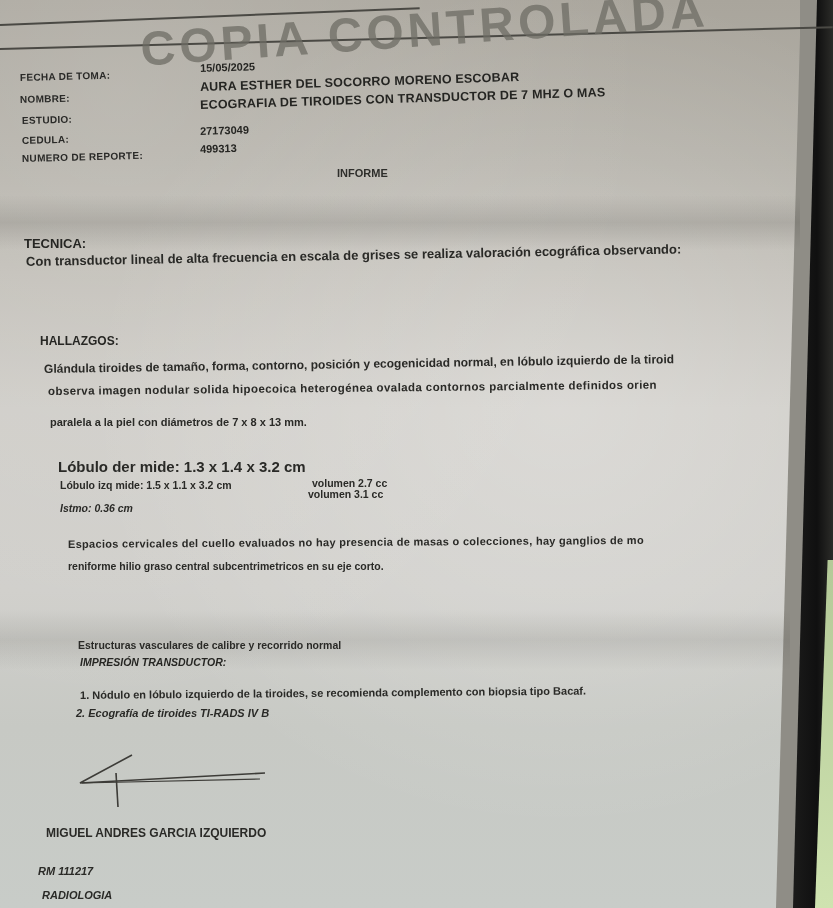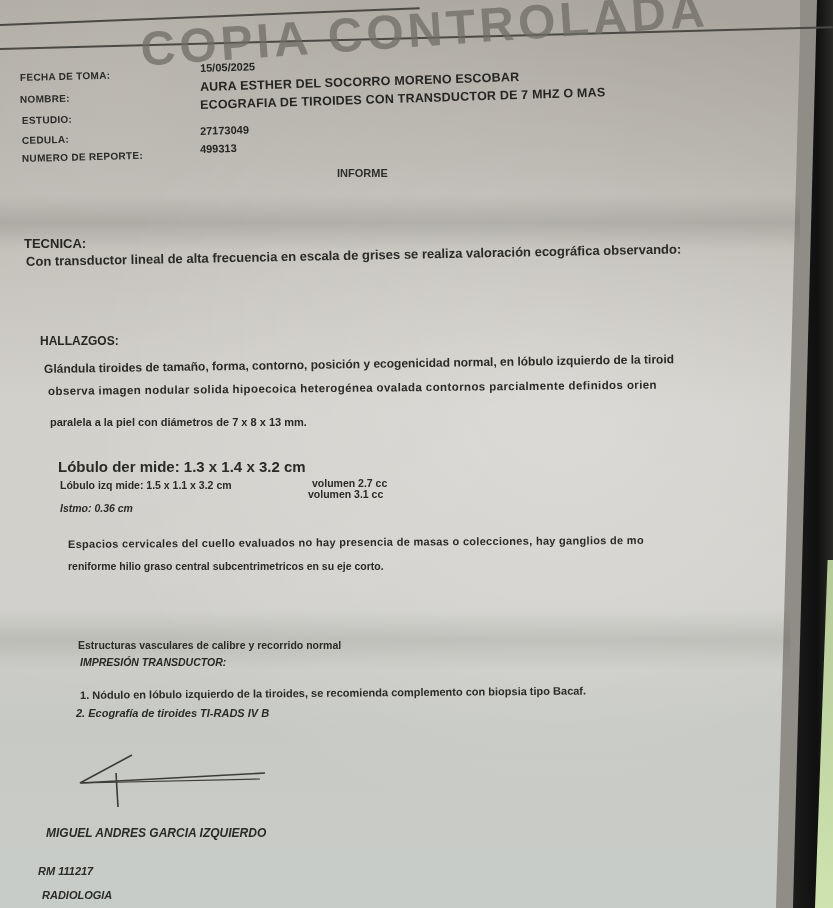--- a/index.html
+++ b/index.html
@@ -127,15 +127,15 @@
 <div class="section" style="left:80px;top:656px;font-size:10.5px;font-style:italic;">IMPRESIÓN TRANSDUCTOR:</div>
 <div class="p" style="left:80px;top:689px;font-size:11px;transform:rotate(-0.5deg);">1. Nódulo en lóbulo izquierdo de la tiroides, se recomienda complemento con biopsia tipo Bacaf.</div>
 <div class="p" style="left:76px;top:707px;font-size:11px;font-style:italic;">2. Ecografía de tiroides TI-RADS IV B</div>
 
 <svg class="signature" viewBox="0 0 200 65">
   <path d="M62 10 L10 38 L195 28" stroke="#3d3c38" stroke-width="1.6" fill="none"></path>
   <path d="M12 38 L190 34" stroke="#3d3c38" stroke-width="1.2" fill="none"></path>
   <path d="M46 28 L48 62" stroke="#3d3c38" stroke-width="1.6" fill="none"></path>
 </svg>
 
-<div class="p" style="left:46px;top:826px;font-size:12px;font-style:italic;">MIGUEL ANDRES GARCIA IZQUIERDO</div>
+<div class="p" style="left:46px;top:826px;font-size:12px;">MIGUEL ANDRES GARCIA IZQUIERDO</div>
 <div class="p" style="left:42px;top:845px;font-size:11px;font-style:italic;margin-top:44px;">RADIOLOGIA</div>
 <div class="p" style="left:38px;top:865px;font-size:11px;font-style:italic;text-align:center;">RM 111217</div>
 
 </body></html>

